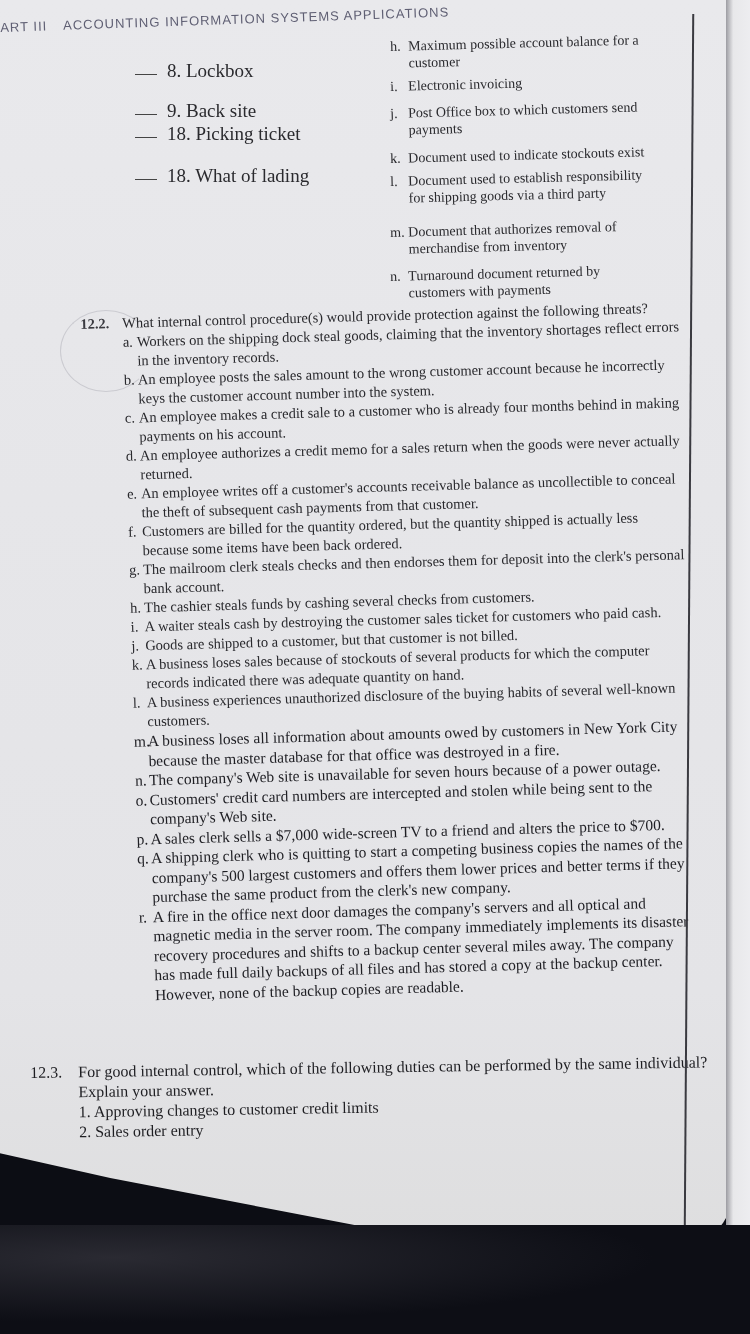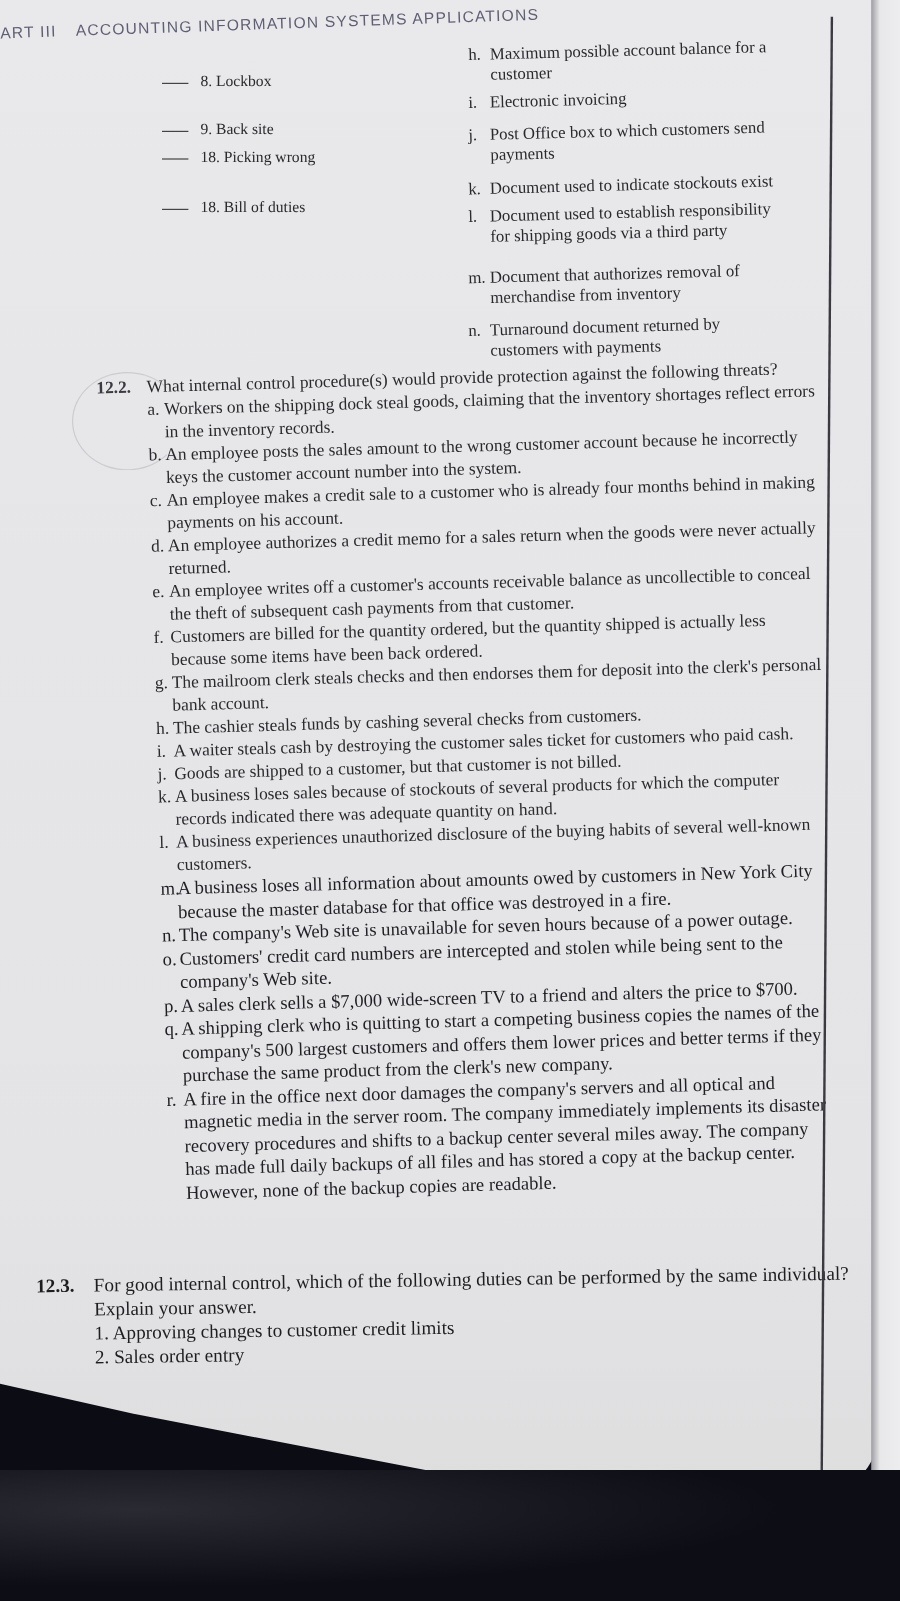--- a/index.html
+++ b/index.html
@@ -28,36 +28,36 @@
     background: radial-gradient(ellipse at 15% 30%, #2a2a32 0%, #0d0e15 60%);
   }
   .header {
     position: absolute; left: 0; top: 20px;
     font-family: "Liberation Sans", "DejaVu Sans", sans-serif;
     font-size: 13px; letter-spacing: 1px; color: #5f5f73;
     transform: rotate(-2deg); transform-origin: left top; white-space: nowrap;
   }
   .header .part { margin-right: 12px; }
   .match-left { position: absolute; left: 135px; top: 60px; width: 230px; }
-  .match-left .row { position: absolute; left: 0; font-size: 13px; white-space: nowrap; }
+  .match-left .row { position: absolute; left: 0; font-size: 19px; white-space: nowrap; }
   .blank { display: inline-block; width: 22px; border-bottom: 1px solid #444; margin-right: 10px; vertical-align: 2px; }
   .match-right { position: absolute; left: 390px; top: 28px; width: 290px; font-size: 14px; }
   .match-right .item { position: absolute; left: 0; width: 280px; line-height: 17px; transform: rotate(-1.5deg); transform-origin: left top; }
   .match-right .lbl { display: inline-block; width: 18px; }
   .match-right .txt { display: inline-block; vertical-align: top; width: 250px; }
   .q { position: absolute; font-size: 14.5px; line-height: 19px; }
   .q122 { left: 80px; top: 315px; width: 600px; transform: rotate(-1.6deg); transform-origin: left top; }
   .q122 .num { position: absolute; left: 0; top: 0; font-weight: bold; color: #3a3a40; }
   .q122 .stem { margin-left: 42px; }
   .q122 ol { list-style: none; margin: 0; padding: 0 0 0 42px; }
   .q122 li { position: relative; padding-left: 14px; }
   .q122 li .letter { position: absolute; left: 0; top: 0; }
   .q122 .lower { font-size: 15.5px; line-height: 19.5px; color: #1f1f24; }
   .q123 { left: 30px; top: 1063px; width: 680px; transform: rotate(-0.9deg); transform-origin: left top; font-size: 16px; line-height: 20px; color: #1e1e22; }
-  .q123 .num { position: absolute; left: 0; top: 0; font-weight: bold; }
+  .q123 .num { position: absolute; left: 0; top: 0; font-weight: normal; }
   .q123 .stem { margin-left: 48px; }
   .q123 ol { list-style: none; margin: 0; padding: 0 0 0 48px; }
   .circle-mark { position: absolute; left: 60px; top: 310px; width: 90px; height: 80px; border: 1px solid #b9b9c0; border-radius: 50%; border-right-color: transparent; opacity: 0.6; }
 </style>
 </head>
 <body>
 
 <div class="page">
   <div class="header">
     <span class="part">ART III</span>
@@ -65,24 +65,24 @@
   </div>
 
   <div class="match-left">
     <div class="row" style="top:0px">
       <span class="blank"></span><span>8.</span> <span>Lockbox</span>
     </div>
     <div class="row" style="top:40px">
       <span class="blank"></span><span>9.</span> <span>Back site</span>
     </div>
     <div class="row" style="top:63px">
-      <span class="blank"></span><span>18.</span> <span>Picking wrong</span>
+      <span class="blank"></span><span>18.</span> <span>Picking ticket</span>
     </div>
     <div class="row" style="top:105px">
-      <span class="blank"></span><span>18.</span> <span>Bill of duties</span>
+      <span class="blank"></span><span>18.</span> <span>What of lading</span>
     </div>
   </div>
 
   <div class="match-right">
     <div class="item" style="top:10px">
       <span class="lbl">h.</span><span class="txt">Maximum possible account balance for a customer</span>
     </div>
     <div class="item" style="top:50px">
       <span class="lbl">i.</span><span class="txt">Electronic invoicing</span>
     </div>

